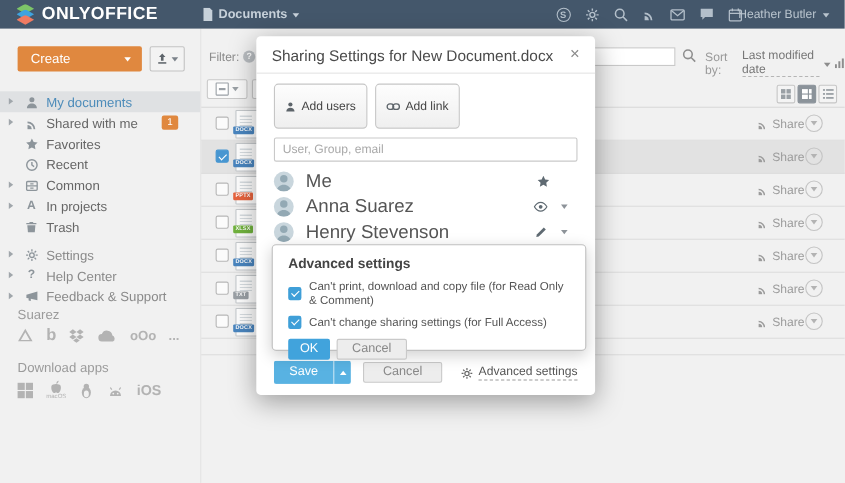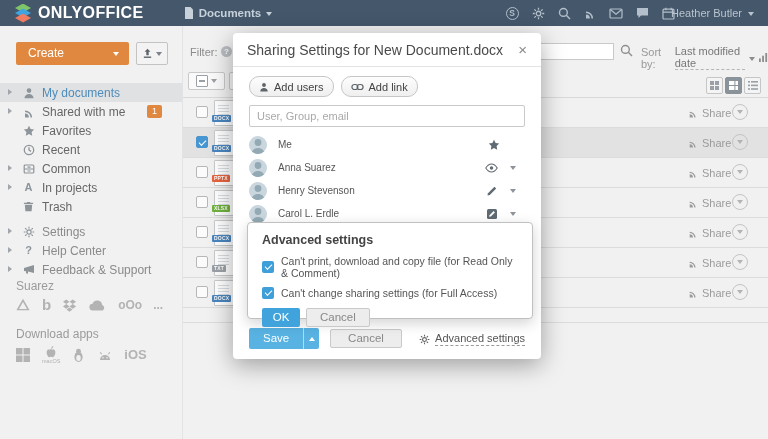--- a/index.html
+++ b/index.html
@@ -88,30 +88,30 @@
        display:flex;align-items:center;justify-content:center;color:#b3b3b3;cursor:pointer}
 
   
   .modal{position:absolute;left:233px;top:33px;width:308px;height:326px;background:#fff;border-radius:4px;
          box-shadow:0 6px 24px rgba(0,0,0,.35);z-index:10}
   .mhead{height:33px;border-bottom:1px solid #e4e4e4;display:flex;align-items:center;padding:0 14px}
   .mtitle{font-size:14px;color:#4a4a4a;flex:1}
   .mclose{color:#8a8a8a;font-size:15px;cursor:pointer;line-height:1}
   .mbody{padding:0 16px}
   .chips{margin-top:9px;display:flex;gap:7px}
-  .chip{height:19px;border:1px solid #c6c6c6;border-radius:10px;background:linear-gradient(#fdfdfd,#efefef);
-        display:flex;align-items:center;padding:0 9px;font-size:11px;color:#444;gap:5px;cursor:pointer}
+  .chip{height:19px;border:1px solid #c6c6c6;border-radius:4px;background:linear-gradient(#fdfdfd,#efefef);
+        display:flex;align-items:center;padding:10px 9px;font-size:11px;color:#444;gap:5px;cursor:pointer}
   .chip .ci{color:#5d646a}
   .minput{margin-top:8px;width:100%;height:22px;border:1px solid #c9c9c9;border-radius:2px;font-size:11px;padding:0 7px;
           box-sizing:border-box;color:#444}
   .minput::placeholder,.sinput::placeholder{color:#a9a9a9}
   .ulist{margin-top:6px}
   .urow{height:23px;display:flex;align-items:center;position:relative}
   .uava{width:18px;height:18px;border-radius:50%;background:#c9d6dd;overflow:hidden;margin-right:11px;flex:none}
-  .uname{font-size:10px;color:#555}
+  .uname{font-size:17px;color:#555}
   .uacc{position:absolute;right:27px;color:#5f6a72;cursor:pointer}
   .ucar{position:absolute;right:9px;top:10px;color:#8d9399;cursor:pointer}
   .apanel{position:absolute;left:14px;top:189px;width:286px;height:97px;background:#fff;border:1px solid #c0c0c0;border-radius:4px;
           box-shadow:0 4px 14px rgba(0,0,0,.18);box-sizing:border-box;padding:10px 14px;z-index:5}
   .atitle{font-weight:bold;font-size:12.5px;color:#444}
   .aopt{margin-top:8px;display:flex;align-items:center;gap:7px;font-size:10.5px;color:#555}
   .bluecb{width:12px;height:12px;background:#3f9fd8;border-radius:2px;flex:none;position:relative;cursor:pointer}
   .bluecb::after{content:"";position:absolute;left:2.5px;top:3px;width:6px;height:3px;border-left:1.6px solid #fff;border-bottom:1.6px solid #fff;transform:rotate(-45deg)}
   .abtns{margin-top:9px;display:flex;gap:6px}
   .btn-ok{width:38px;height:19px;background:#41a3dc;color:#fff;border-radius:2px;font-size:11.5px;text-align:center;line-height:19px;cursor:pointer}

